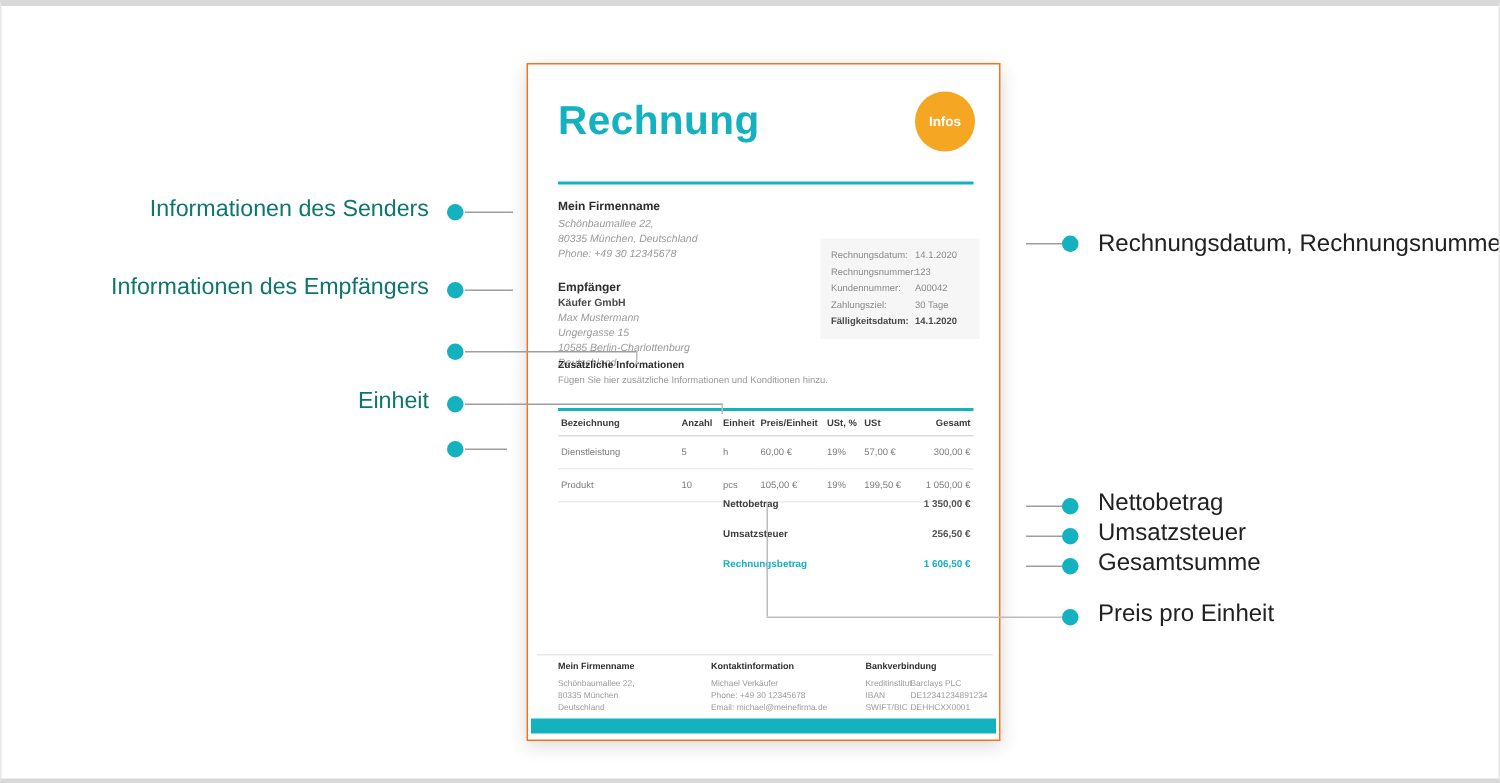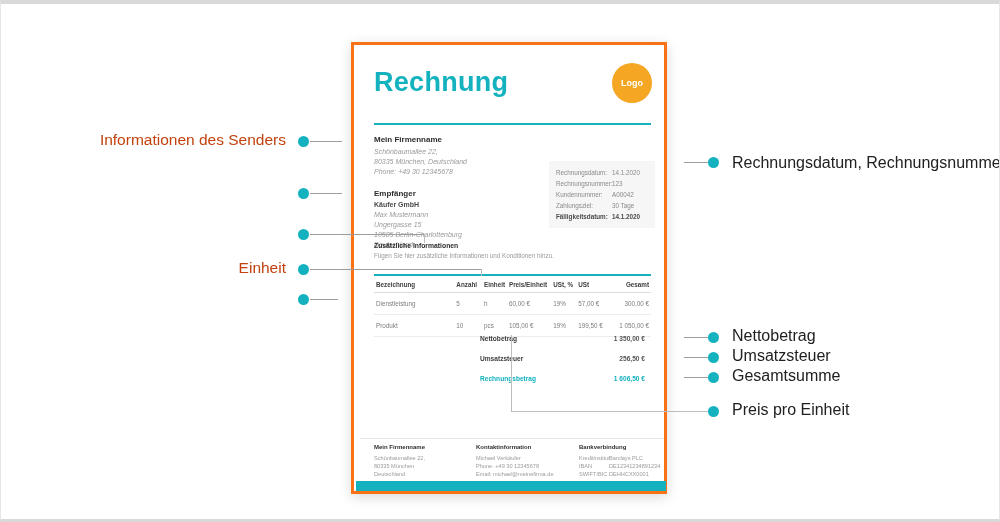--- a/index.html
+++ b/index.html
@@ -9,21 +9,21 @@
     position:relative; width:1000px; height:522px; background:#ffffff;
     border-top:4px solid #d9d9d9; border-bottom:3px solid #d9d9d9;
     border-left:1px solid #e7e7e7; border-right:1px solid #e7e7e7;
     overflow:hidden;
   }
   .pre { white-space:pre-line; }
 
   
   .invoice {
     position:absolute; left:350px; top:38px; width:316px; height:452px;
-    background:#fff; border:3px solid #f97316;
+    background:#fff; border:1px solid #f97316;
     box-shadow:0 3px 12px rgba(0,0,0,.15);
   }
   .inv-title { position:absolute; left:20px; top:22px; font-size:27px; font-weight:bold; color:var(--accent); letter-spacing:.3px; }
   .logo {
     position:absolute; left:258px; top:18px; width:40px; height:40px; border-radius:50%;
     background:var(--logo); color:#fff; font-size:9px; font-weight:bold;
     display:flex; align-items:center; justify-content:center;
   }
   .inv-rule { position:absolute; left:20px; top:78px; width:277px; height:2px; background:var(--accent); }
 
@@ -59,36 +59,36 @@
   .foot-rule { position:absolute; left:6px; top:393px; width:304px; height:1px; background:#e8e8e8; }
   .fcol { position:absolute; top:399px; }
   .fcol.f1{ left:20px; } .fcol.f2{ left:122px; } .fcol.f3{ left:225px; }
   .f-title { font-size:6px; font-weight:bold; color:#2f2f2f; margin-bottom:4px; }
   .f-lines { font-size:5.6px; color:#9b9b9b; line-height:8px; }
   .f-pair { display:flex; font-size:5.6px; color:#9b9b9b; line-height:8px; }
   .f-pair .f-label { width:30px; flex:none; }
   .teal-bar { position:absolute; left:2px; top:436px; width:310px; height:10px; background:var(--accent); }
 
   
-  .lc { position:absolute; right:713px; font-size:15.5px; color:#c2410c; white-space:nowrap; }
+  .lc { position:absolute; right:713px; font-size:15.5px; color:#0f766e; white-space:nowrap; }
   .rc { position:absolute; left:731px; font-size:16px; color:#212121; white-space:nowrap; }
   .rc.pre { line-height:21.5px; }
   .dot { position:absolute; width:11px; height:11px; border-radius:50%; background:var(--accent); }
   .cline { position:absolute; background:#9d9d9d; }
   .cline.h { height:1px; } .cline.v { width:1px; }
   .cline.lite { background:#bdbdbd; }
 </style>
 </head>
 <body>
 
 <div class="canvas">
 
   <div class="invoice">
     <div class="inv-title">Rechnung</div>
-    <div class="logo">Logo</div>
+    <div class="logo">Infos</div>
     <div class="inv-rule"></div>
 
     <div class="sender">
       <div class="blk-name">Mein Firmenname</div>
       <div class="blk-addr pre">Schönbaumallee 22,
 80335 München, Deutschland
 Phone: +49 30 12345678</div>
     </div>
 
     <div class="recipient">
@@ -215,20 +215,21 @@
       <div class="f-pair">
         <span class="f-label">SWIFT/BIC</span>
         <span>DEHHCXX0001</span>
       </div>
     </div>
 
     <div class="teal-bar"></div>
   </div>
 
   <div class="lc" style="top:127px;">Informationen des Senders</div>
+  <div class="lc" style="top:179px;">Informationen des Empfängers</div>
   <div class="lc" style="top:255px;">Einheit</div>
 
   <div class="dot" style="left:297px; top:131.5px;"></div>
   <div class="dot" style="left:297px; top:183.5px;"></div>
   <div class="dot" style="left:297px; top:224.5px;"></div>
   <div class="dot" style="left:297px; top:259.5px;"></div>
   <div class="dot" style="left:297px; top:289.5px;"></div>
 
   <div class="cline h" style="left:309px; top:136.5px; width:32px;"></div>
   <div class="cline h" style="left:309px; top:188.5px; width:32px;"></div>

